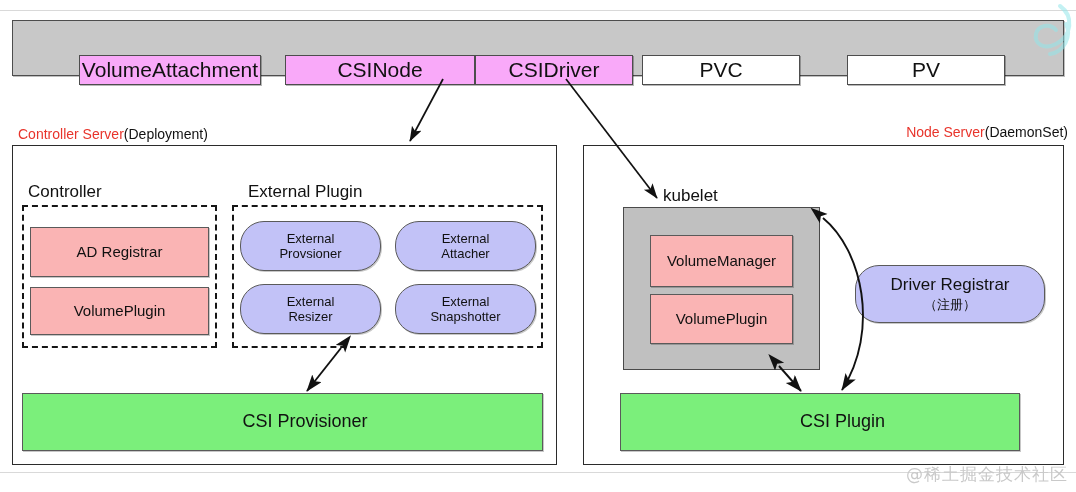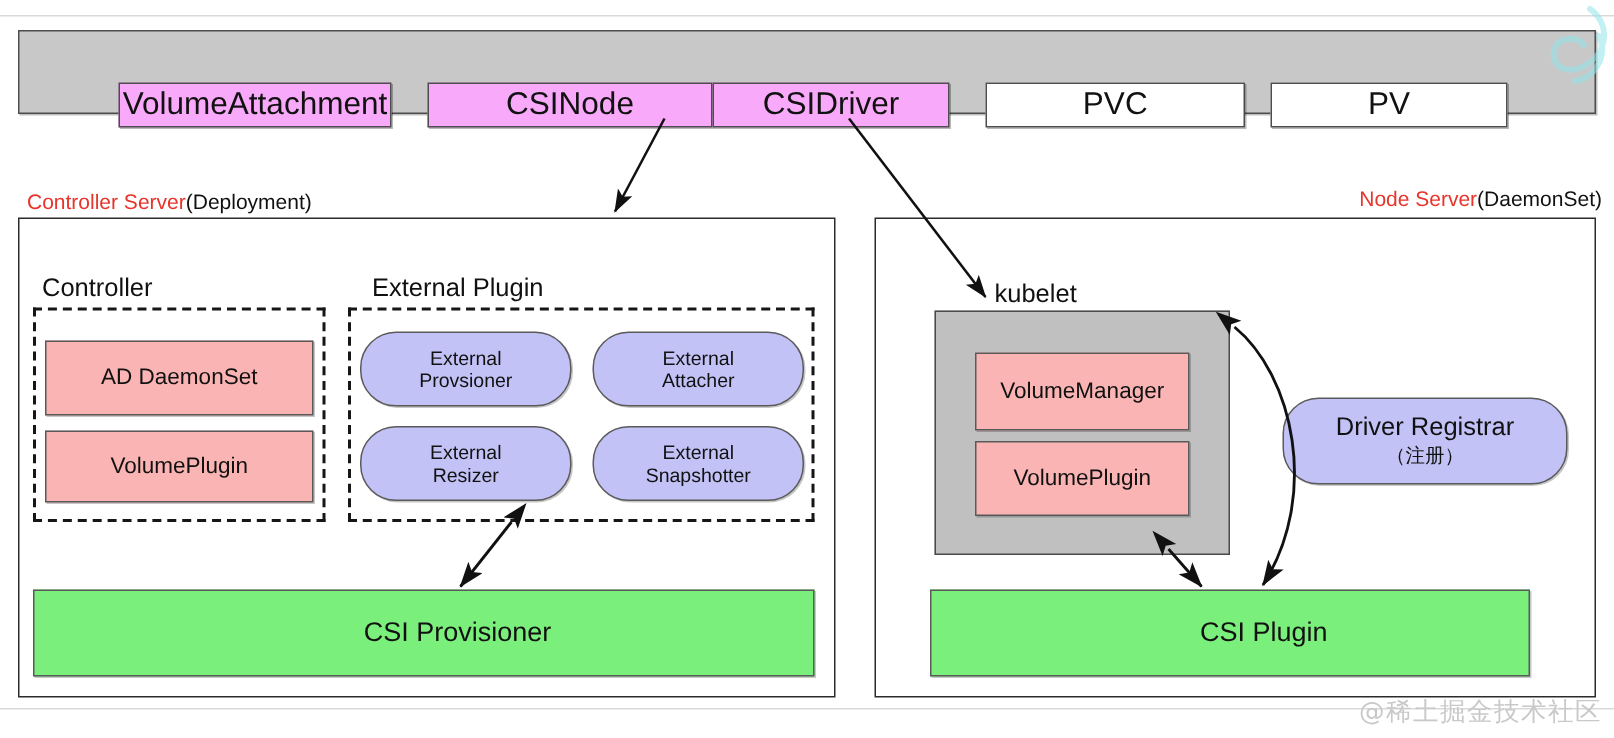--- a/index.html
+++ b/index.html
@@ -119,33 +119,33 @@
 
 <div id="canvas">
 
   <div class="abs hairline-top"></div>
   <div class="abs hairline-bottom"></div>
 
   <div class="abs api-bar">
     <div class="abs api-box magenta" style="left:66px; width:182px;">VolumeAttachment</div>
     <div class="abs api-box magenta" style="left:272px; width:190px;">CSINode</div>
     <div class="abs api-box magenta" style="left:462px; width:158px;text-align:right;">CSIDriver</div>
-    <div class="abs api-box white" style="left:644px; width:173px;">PVC</div>
+    <div class="abs api-box white" style="left:629px; width:158px;">PVC</div>
     <div class="abs api-box white" style="left:834px; width:158px;">PV</div>
   </div>
 
   <div class="abs zone-label" style="left:18px; top:126px;">
     <span class="red">Controller Server</span><span>(Deployment)</span>
   </div>
 
   <div class="abs server-frame" style="left:12px; top:145px; width:545px; height:320px;"></div>
 
   <div class="abs group-heading" style="left:28px; top:182px;">Controller</div>
   <div class="abs dashed-group" style="left:22px; top:205px; width:195px; height:143px;"></div>
-  <div class="abs node pink" style="left:30px; top:227px; width:179px; height:50px;">AD DaemonSet</div>
+  <div class="abs node pink" style="left:30px; top:227px; width:179px; height:50px;">AD Registrar</div>
   <div class="abs node pink" style="left:30px; top:287px; width:179px; height:48px;">VolumePlugin</div>
 
   <div class="abs group-heading" style="left:248px; top:182px;">External Plugin</div>
   <div class="abs dashed-group" style="left:232px; top:205px; width:311px; height:143px;"></div>
 
   <div class="abs node lavender small" style="left:240px; top:221px; width:141px; height:50px;">
     <span>
       <span>External</span><br>
       <span>Provsioner</span>
     </span>

